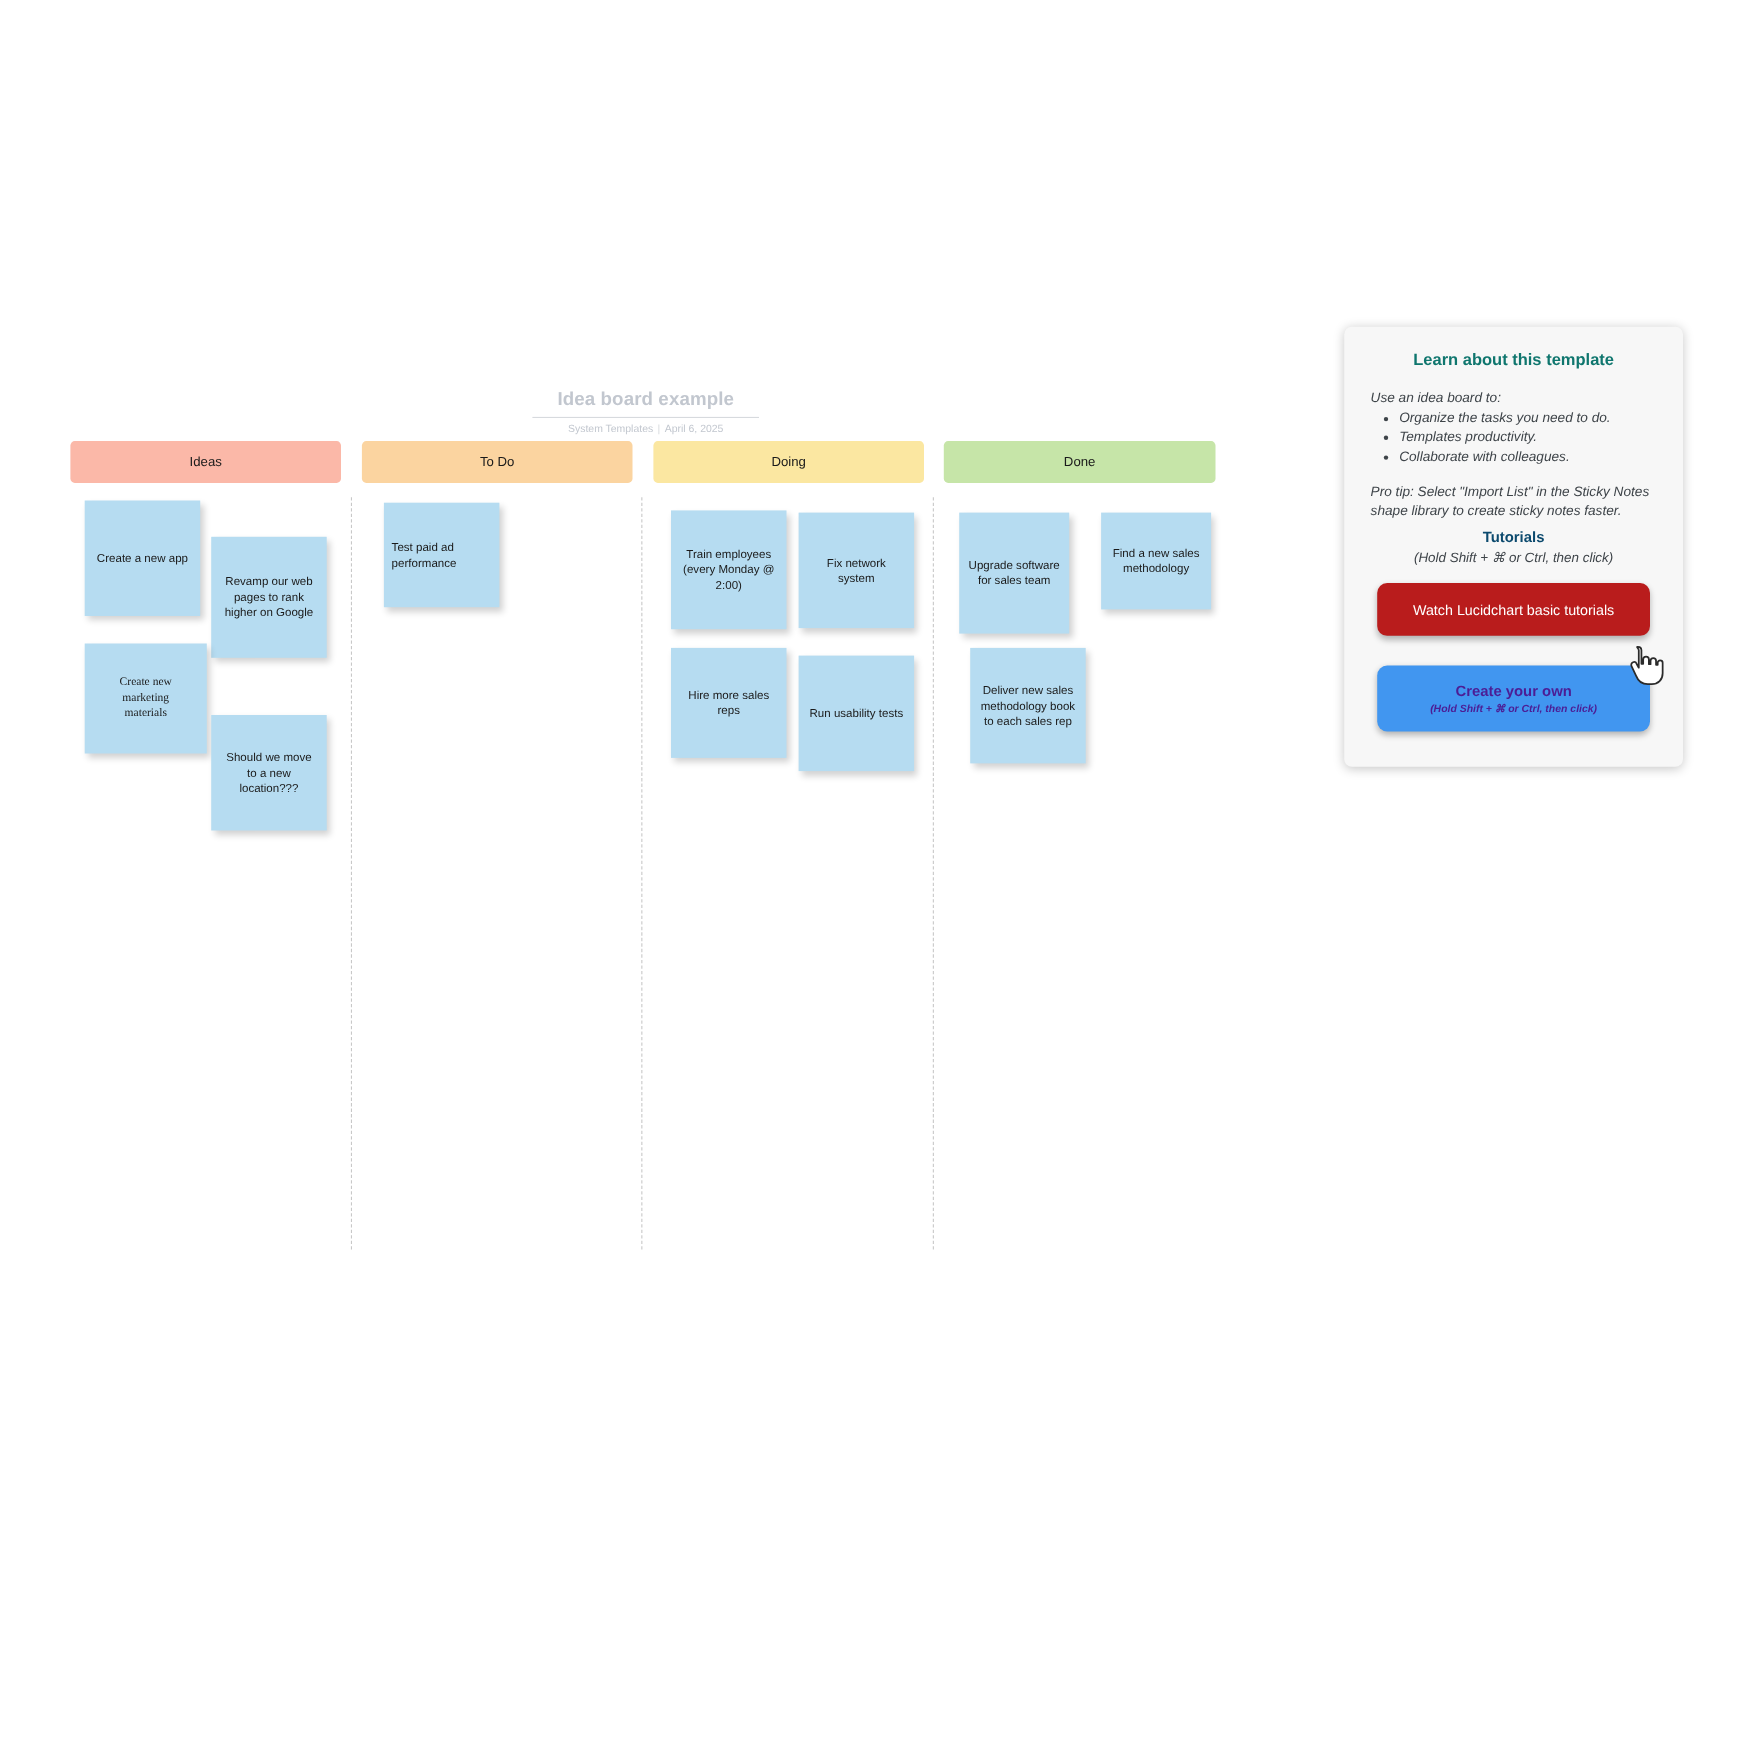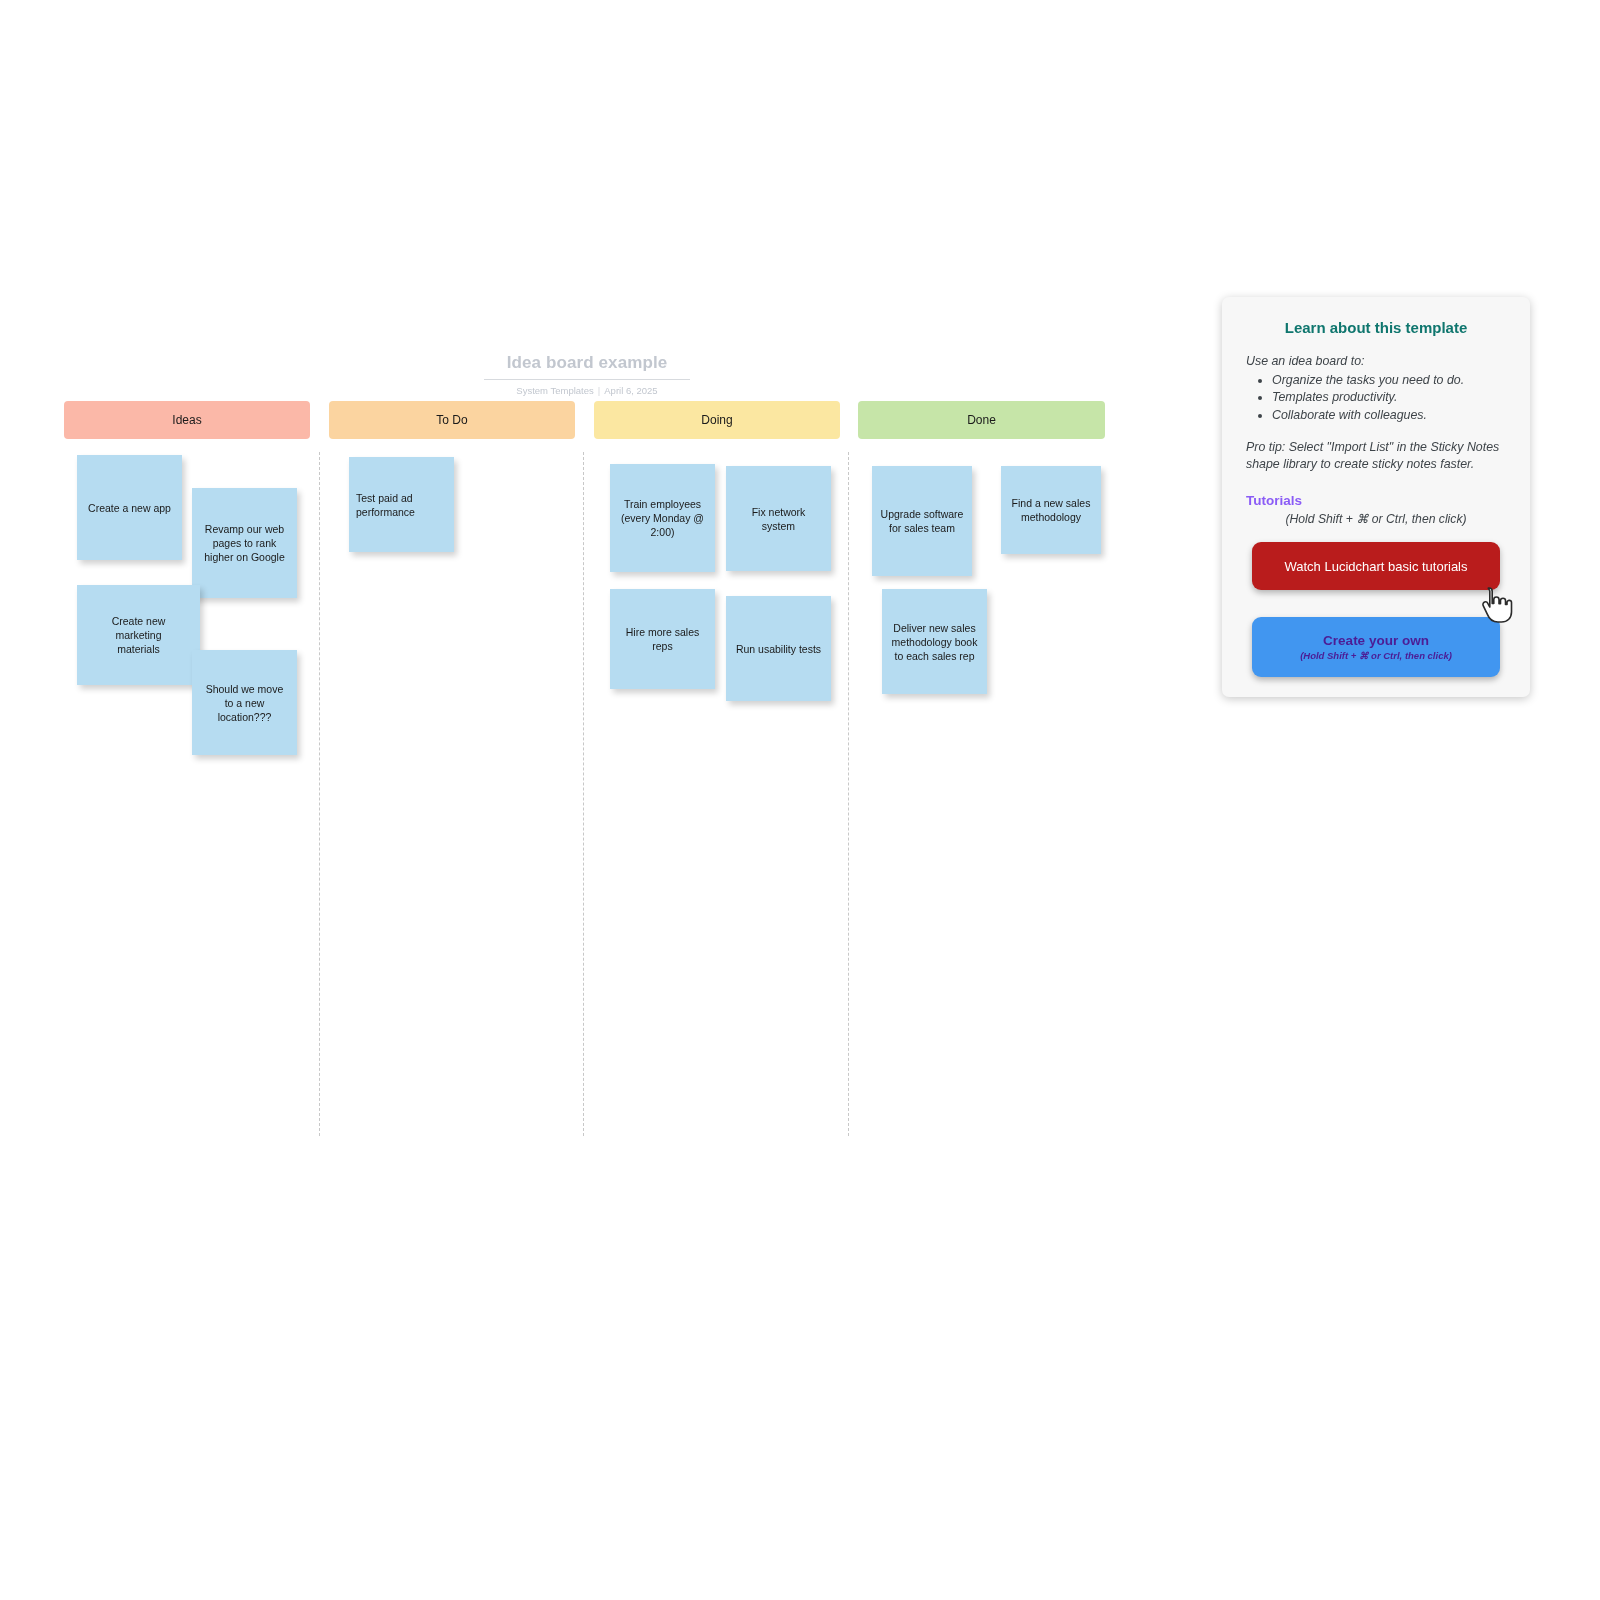--- a/index.html
+++ b/index.html
@@ -66,22 +66,22 @@
   .panel-title {
     text-align: center; font-size: 15px; font-weight: bold; color: #0f766e;
     margin-bottom: 17px;
   }
   .panel-body { font-size: 12.4px; line-height: 17.5px; color: #3e4449; font-style: italic; }
   .panel-body ul { margin: 1px 0 0 0; padding-left: 26px; }
   .panel-body li { margin: 0; }
   .pro-tip { margin-top: 15px; font-size: 12.4px; line-height: 17px; color:#3e4449; font-style: italic; }
 
   .tutorials-title {
-    text-align: left; font-weight: bold; font-size: 13.5px; color: #8b5cf6;
-    margin-top: 20px;
+    text-align: center; font-weight: bold; font-size: 13.5px; color: #0c4a6e;
+    margin-top: 8px;
   }
   .tutorials-sub {
     text-align: center; font-size: 12.2px; color: #3e4449; font-style: italic;
     margin-top: 4px;
   }
 
   .btn {
     position: relative; display: flex; flex-direction: column;
     align-items: center; justify-content: center;
     border-radius: 9px; margin: 0 auto;
@@ -128,21 +128,21 @@
     </div>
 
   <div class="divider" style="left:319px;"></div>
   <div class="divider" style="left:583px;"></div>
   <div class="divider" style="left:848px;"></div>
 
   <div class="sticky" style="left:77px;  top:455px; width:105px; height:105px;">Create a new app</div>
   <div class="sticky" style="left:192px; top:488px; width:105px; height:110px;">Revamp our web
 pages to rank
 higher on Google</div>
-  <div class="sticky" style="left:77px;  top:585px; width:123px; height:100px;">Create new
+  <div class="sticky" style="left:77px;  top:585px; width:111px; height:100px;font-family:Liberation Serif, serif;">Create new
 marketing
 materials</div>
   <div class="sticky" style="left:192px; top:650px; width:105px; height:105px;">Should we move
 to a new
 location???</div>
   <div class="sticky left" style="left:349px; top:457px; width:105px; height:95px;">Test paid ad
 performance</div>
   <div class="sticky" style="left:610px; top:464px; width:105px; height:108px;">Train employees
 (every Monday @
 2:00)</div>

